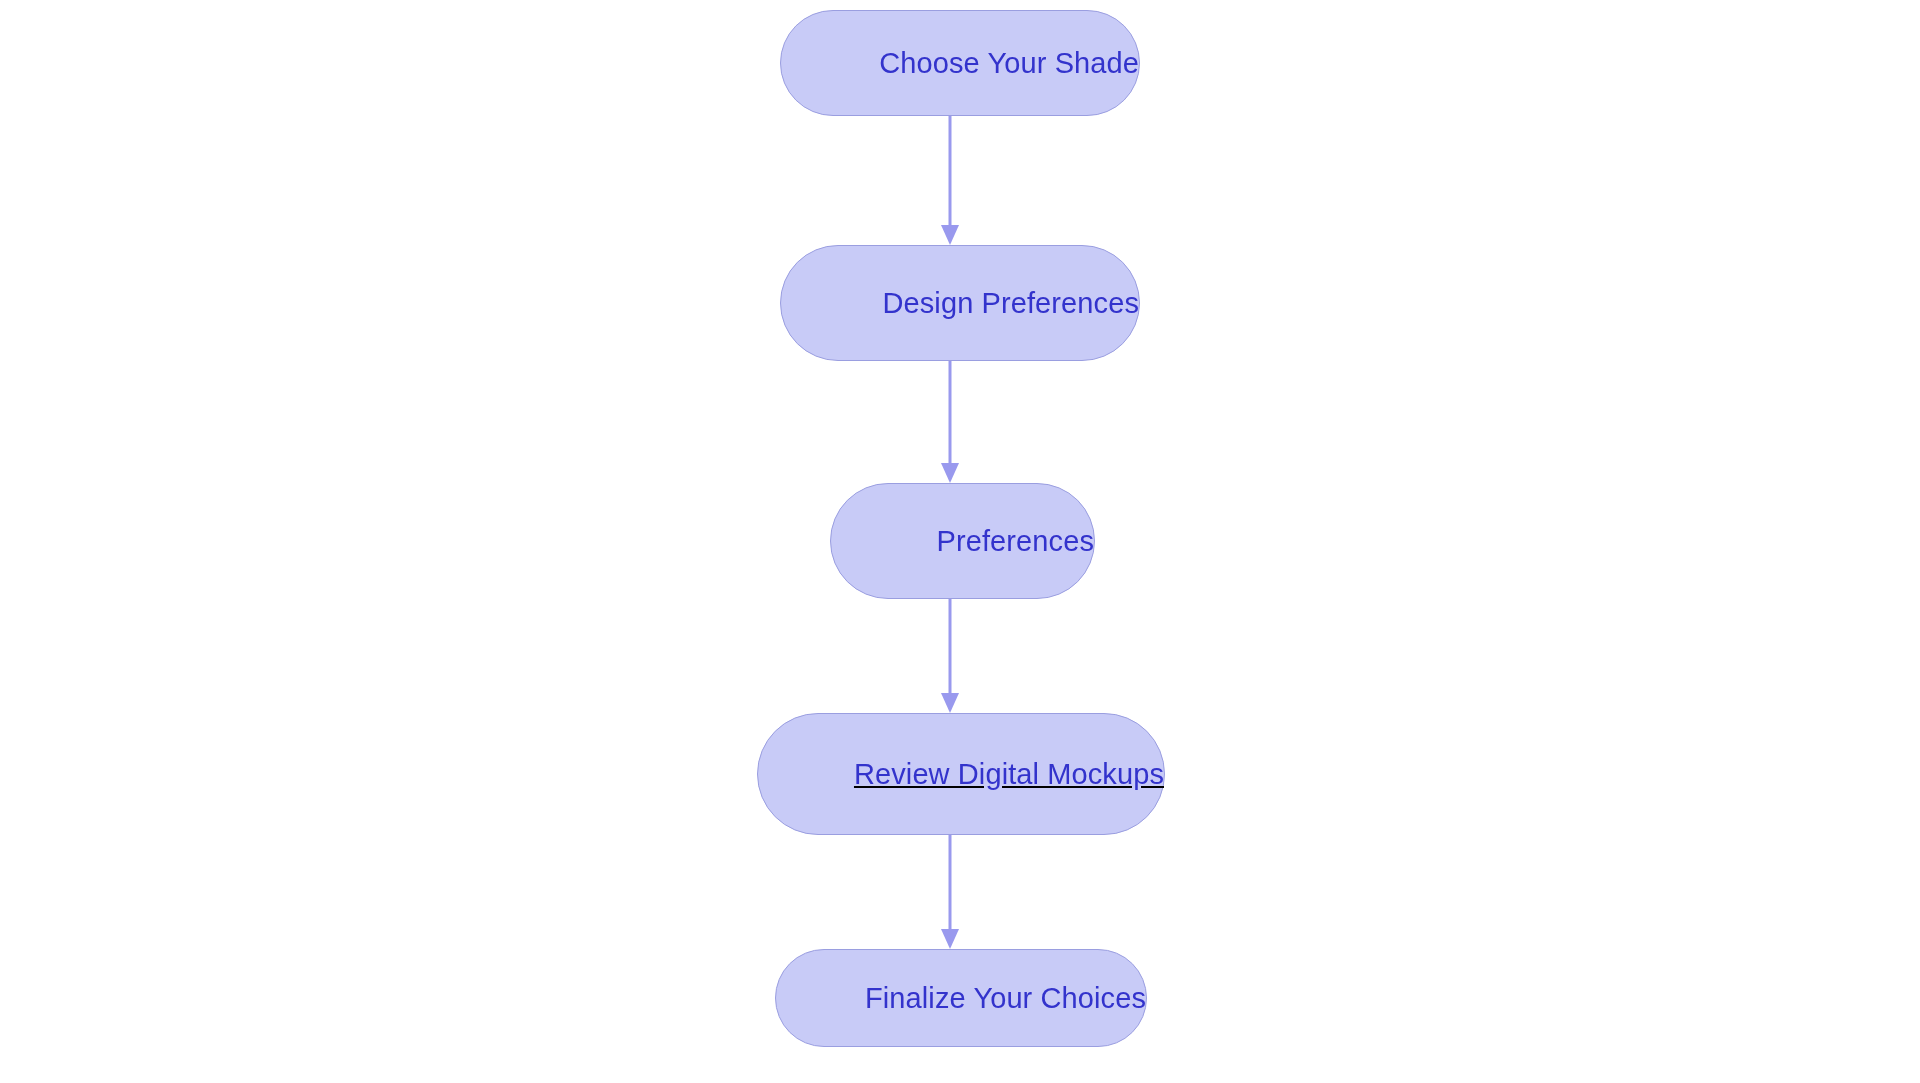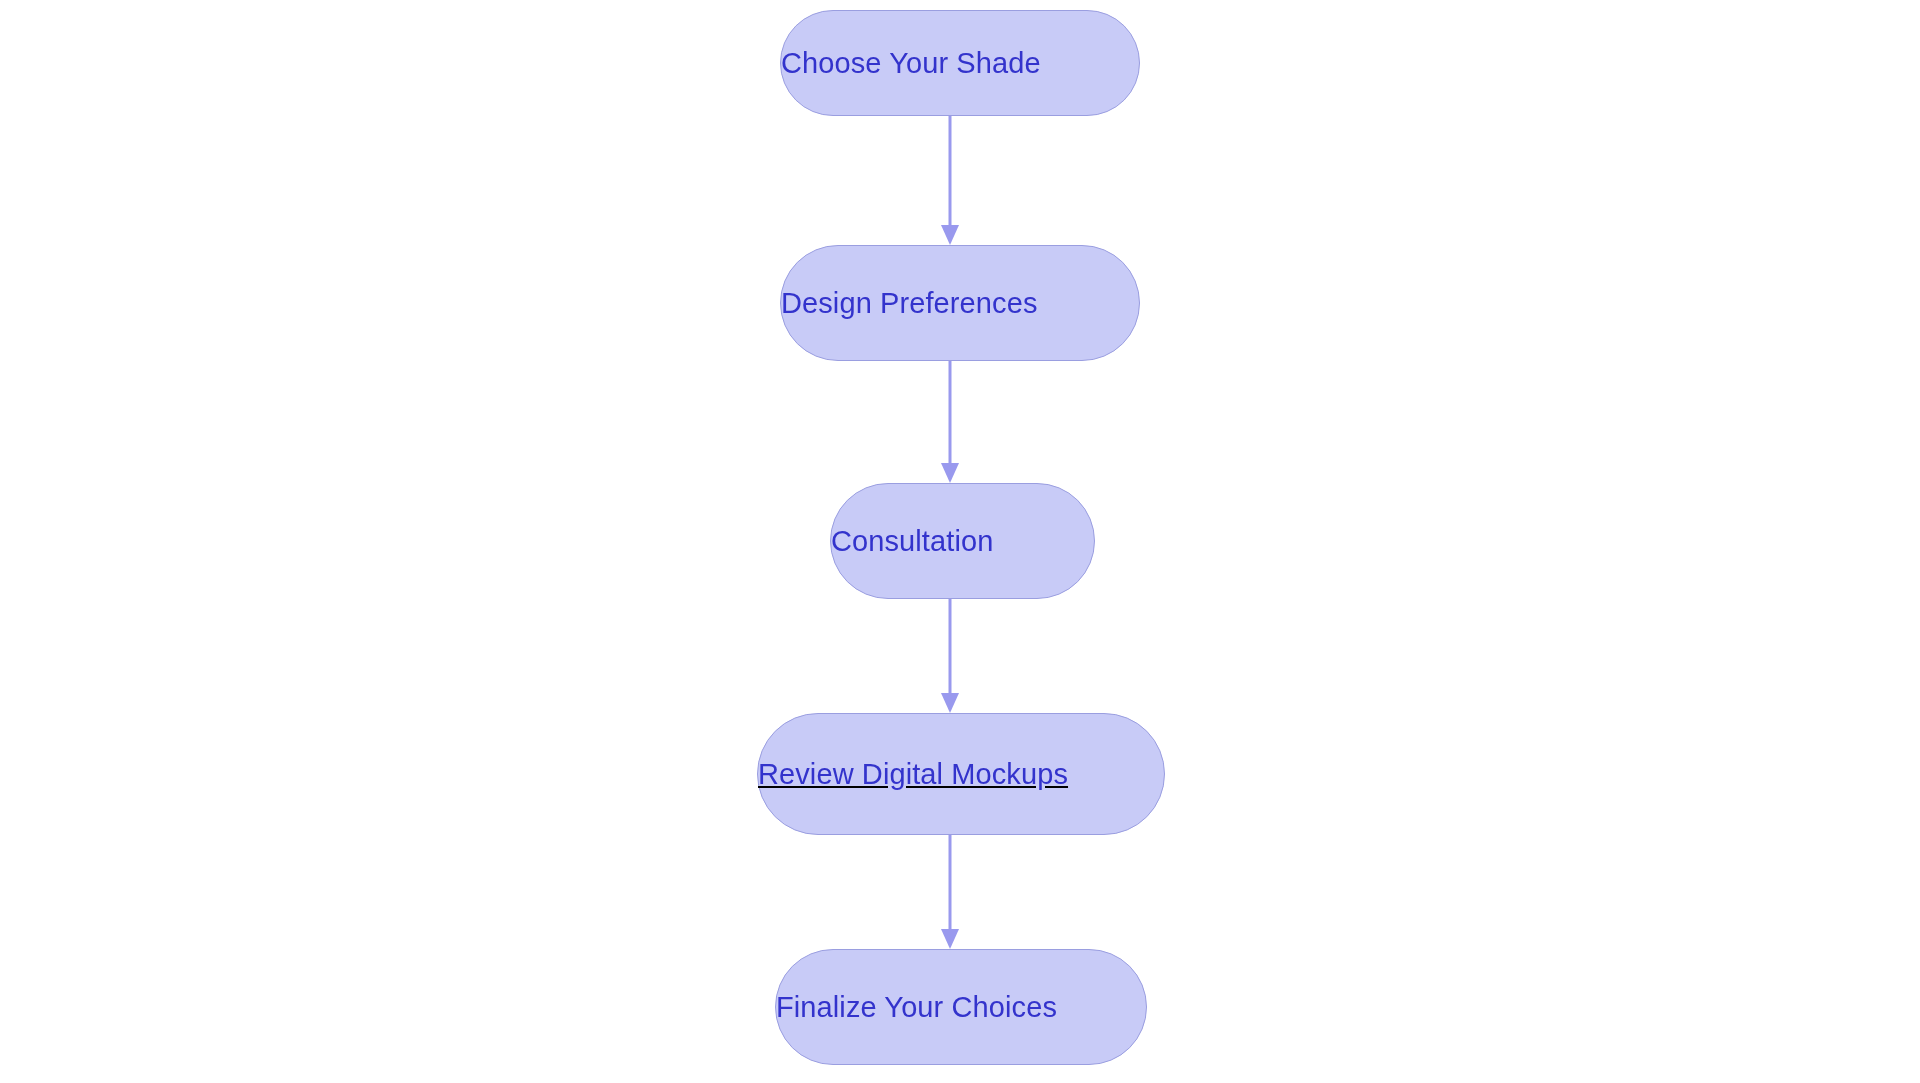--- a/index.html
+++ b/index.html
@@ -20,21 +20,21 @@
     height: 1083px;
     background: #ffffff;
   }
 
   
   .flow-node {
     position: absolute;
     box-sizing: border-box;
     display: flex;
     align-items: center;
-    justify-content: flex-start;
+    justify-content: flex-end;
     background: #c8cbf7;
     border: 1.6px solid #9a9ee0;
     border-radius: 58px;
     white-space: nowrap;
   }
   .flow-node-label {
     color: #3333cc;
     font-family: "Liberation Sans", sans-serif;
     font-size: 29px;
     font-weight: 400;
@@ -95,24 +95,24 @@
 
   <div class="flow-node" style="left: 780px; top: 10px; width: 360px; height: 106px; border-radius: 53px; background: rgb(200, 203, 247); border-color: rgb(154, 158, 224);">
     <span class="flow-node-label" style="color: rgb(51, 51, 204);">Choose Your Shade</span>
   </div>
 
   <div class="flow-node" style="left: 780px; top: 245px; width: 360px; height: 116px; border-radius: 58px; background: rgb(200, 203, 247); border-color: rgb(154, 158, 224);">
     <span class="flow-node-label" style="color: rgb(51, 51, 204);">Design Preferences</span>
   </div>
 
   <div class="flow-node" style="left: 830px; top: 483px; width: 265px; height: 116px; border-radius: 58px; background: rgb(200, 203, 247); border-color: rgb(154, 158, 224);">
-    <span class="flow-node-label" style="color: rgb(51, 51, 204);">Consultation</span>
+    <span class="flow-node-label" style="color: rgb(51, 51, 204);">Preferences</span>
   </div>
 
   <div class="flow-node" style="left: 757px; top: 713px; width: 408px; height: 122px; border-radius: 61px; background: rgb(200, 203, 247); border-color: rgb(154, 158, 224); text-decoration: underline;">
     <span class="flow-node-label" style="color: rgb(51, 51, 204);">Review Digital Mockups</span>
   </div>
 
-  <div class="flow-node" style="left: 775px; top: 949px; width: 372px; height: 116px; border-radius: 58px; background: rgb(200, 203, 247); border-color: rgb(154, 158, 224);">
+  <div class="flow-node" style="left: 775px; top: 949px; width: 372px; height: 98px; border-radius: 58px; background: rgb(200, 203, 247); border-color: rgb(154, 158, 224);">
     <span class="flow-node-label" style="color: rgb(51, 51, 204);">Finalize Your Choices</span>
   </div>
 
 </div>
 
 </body></html>

